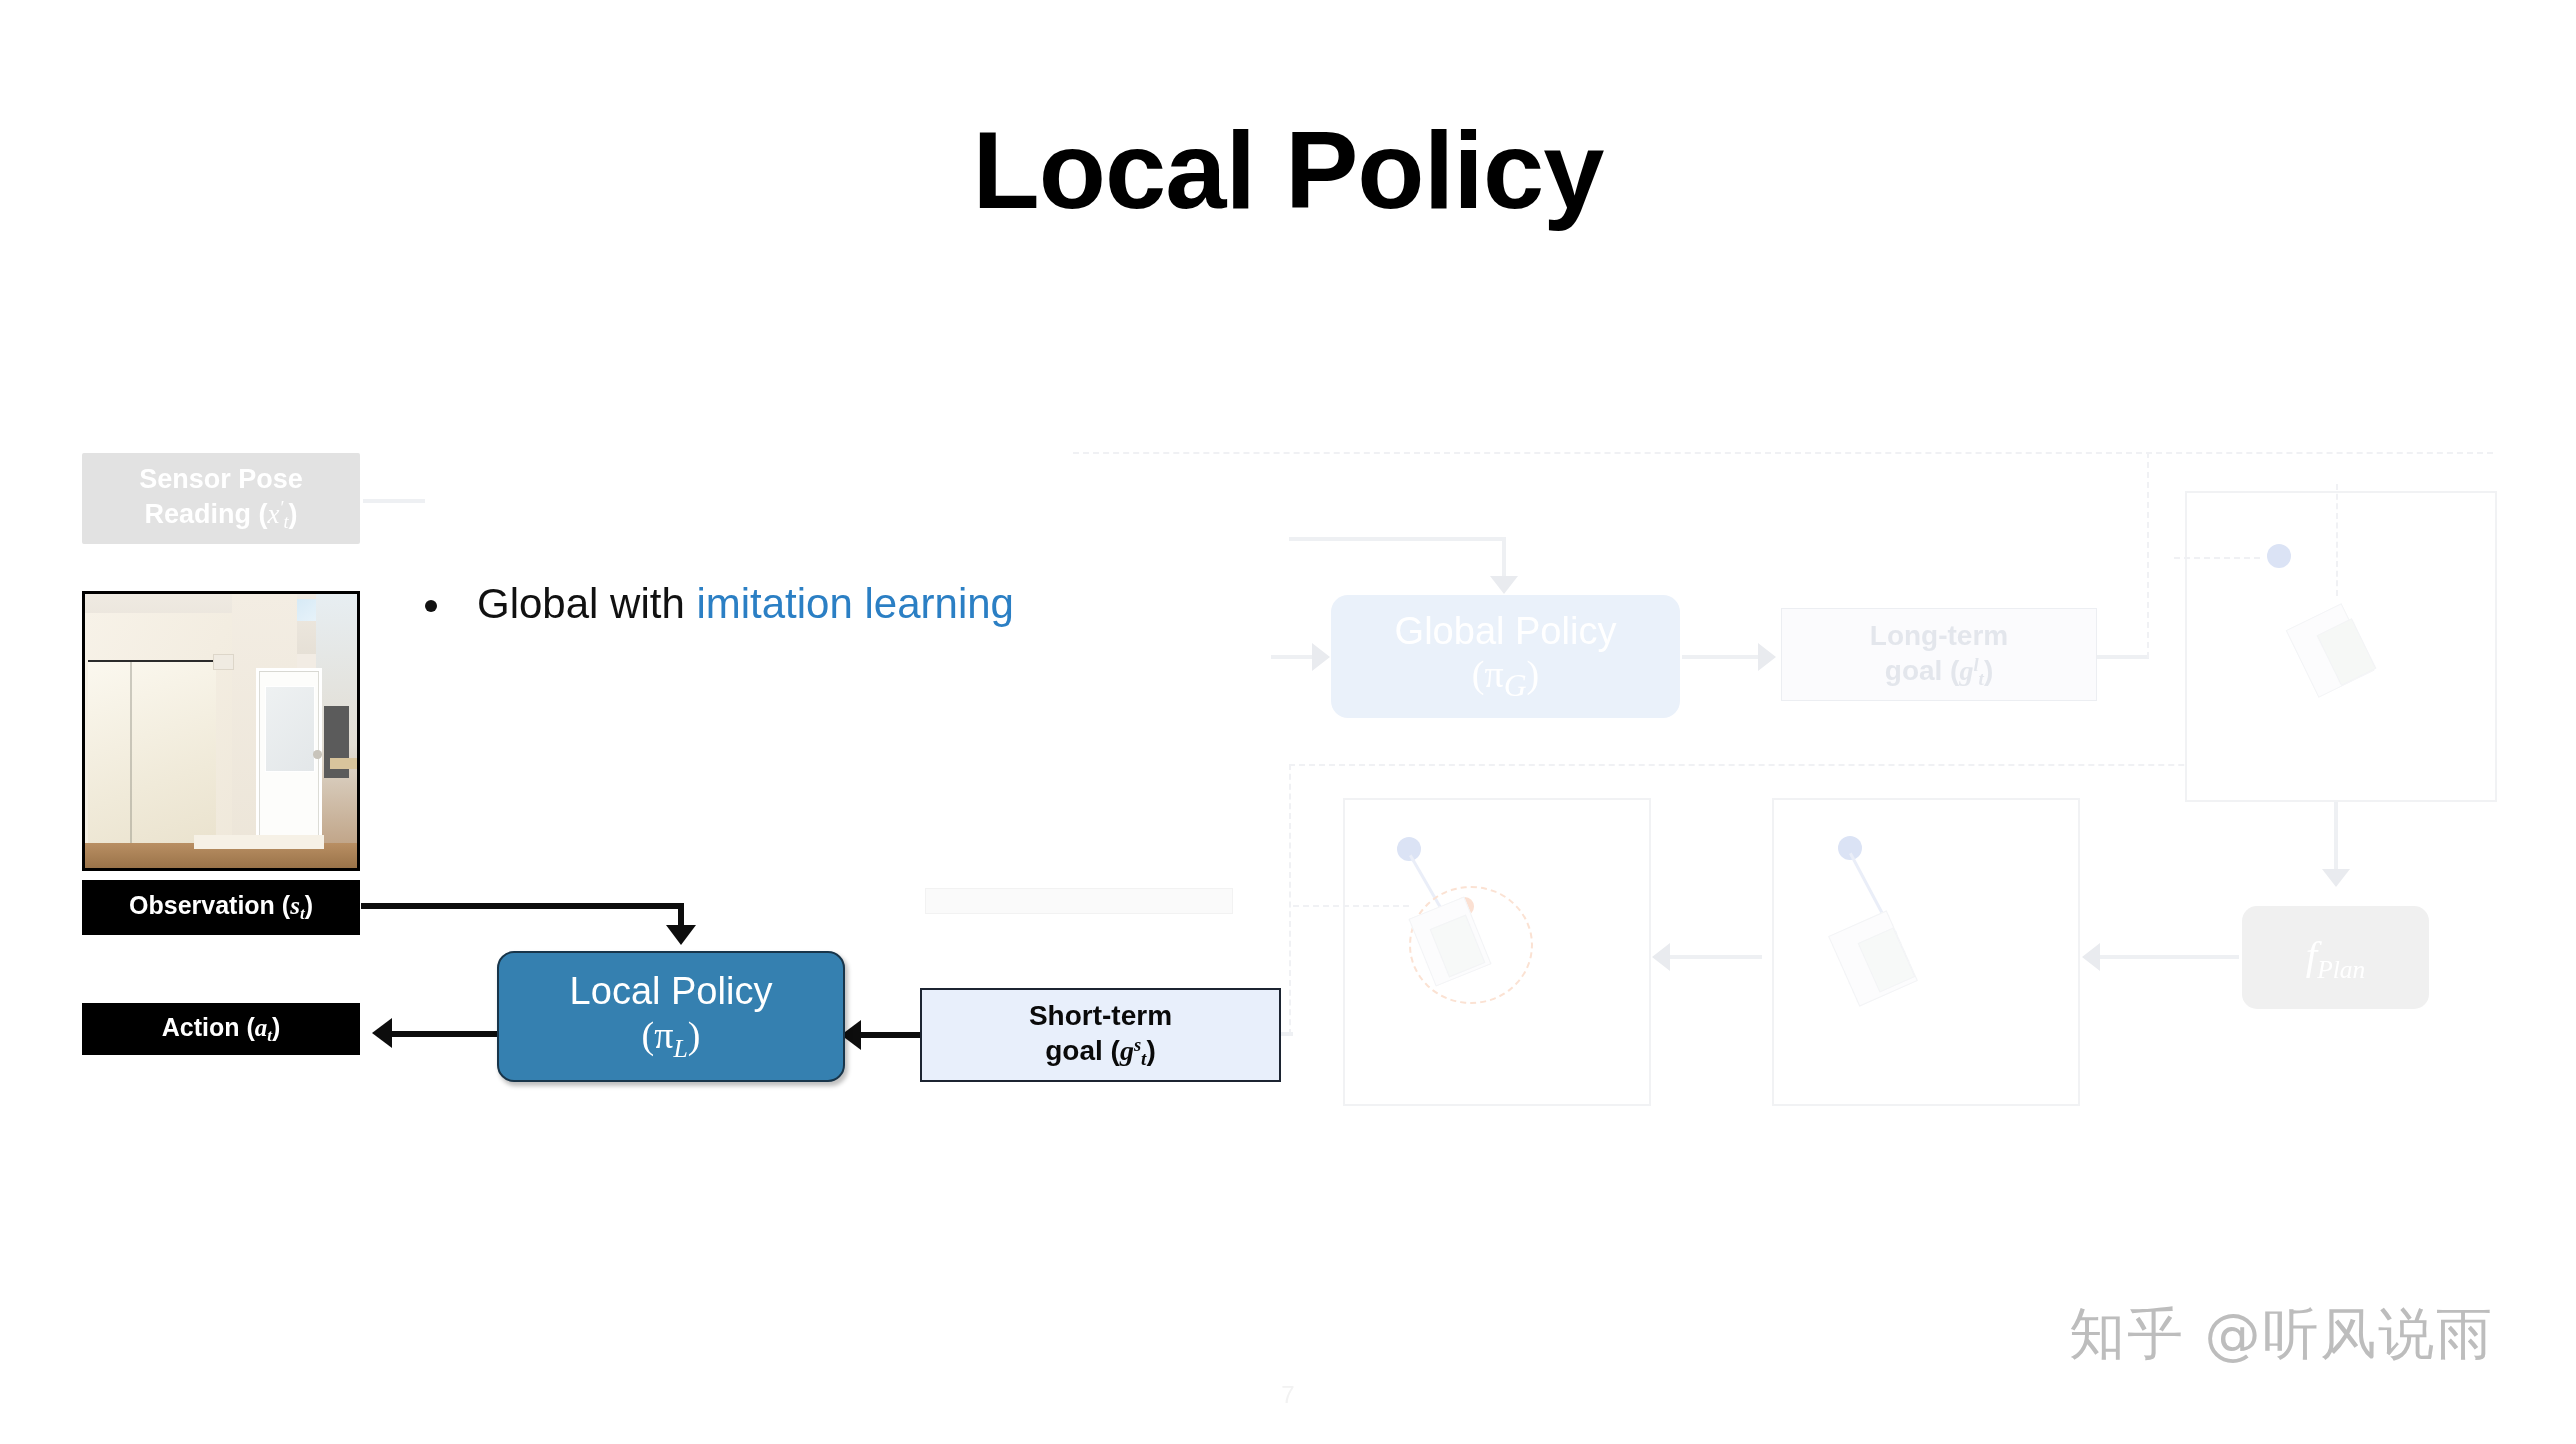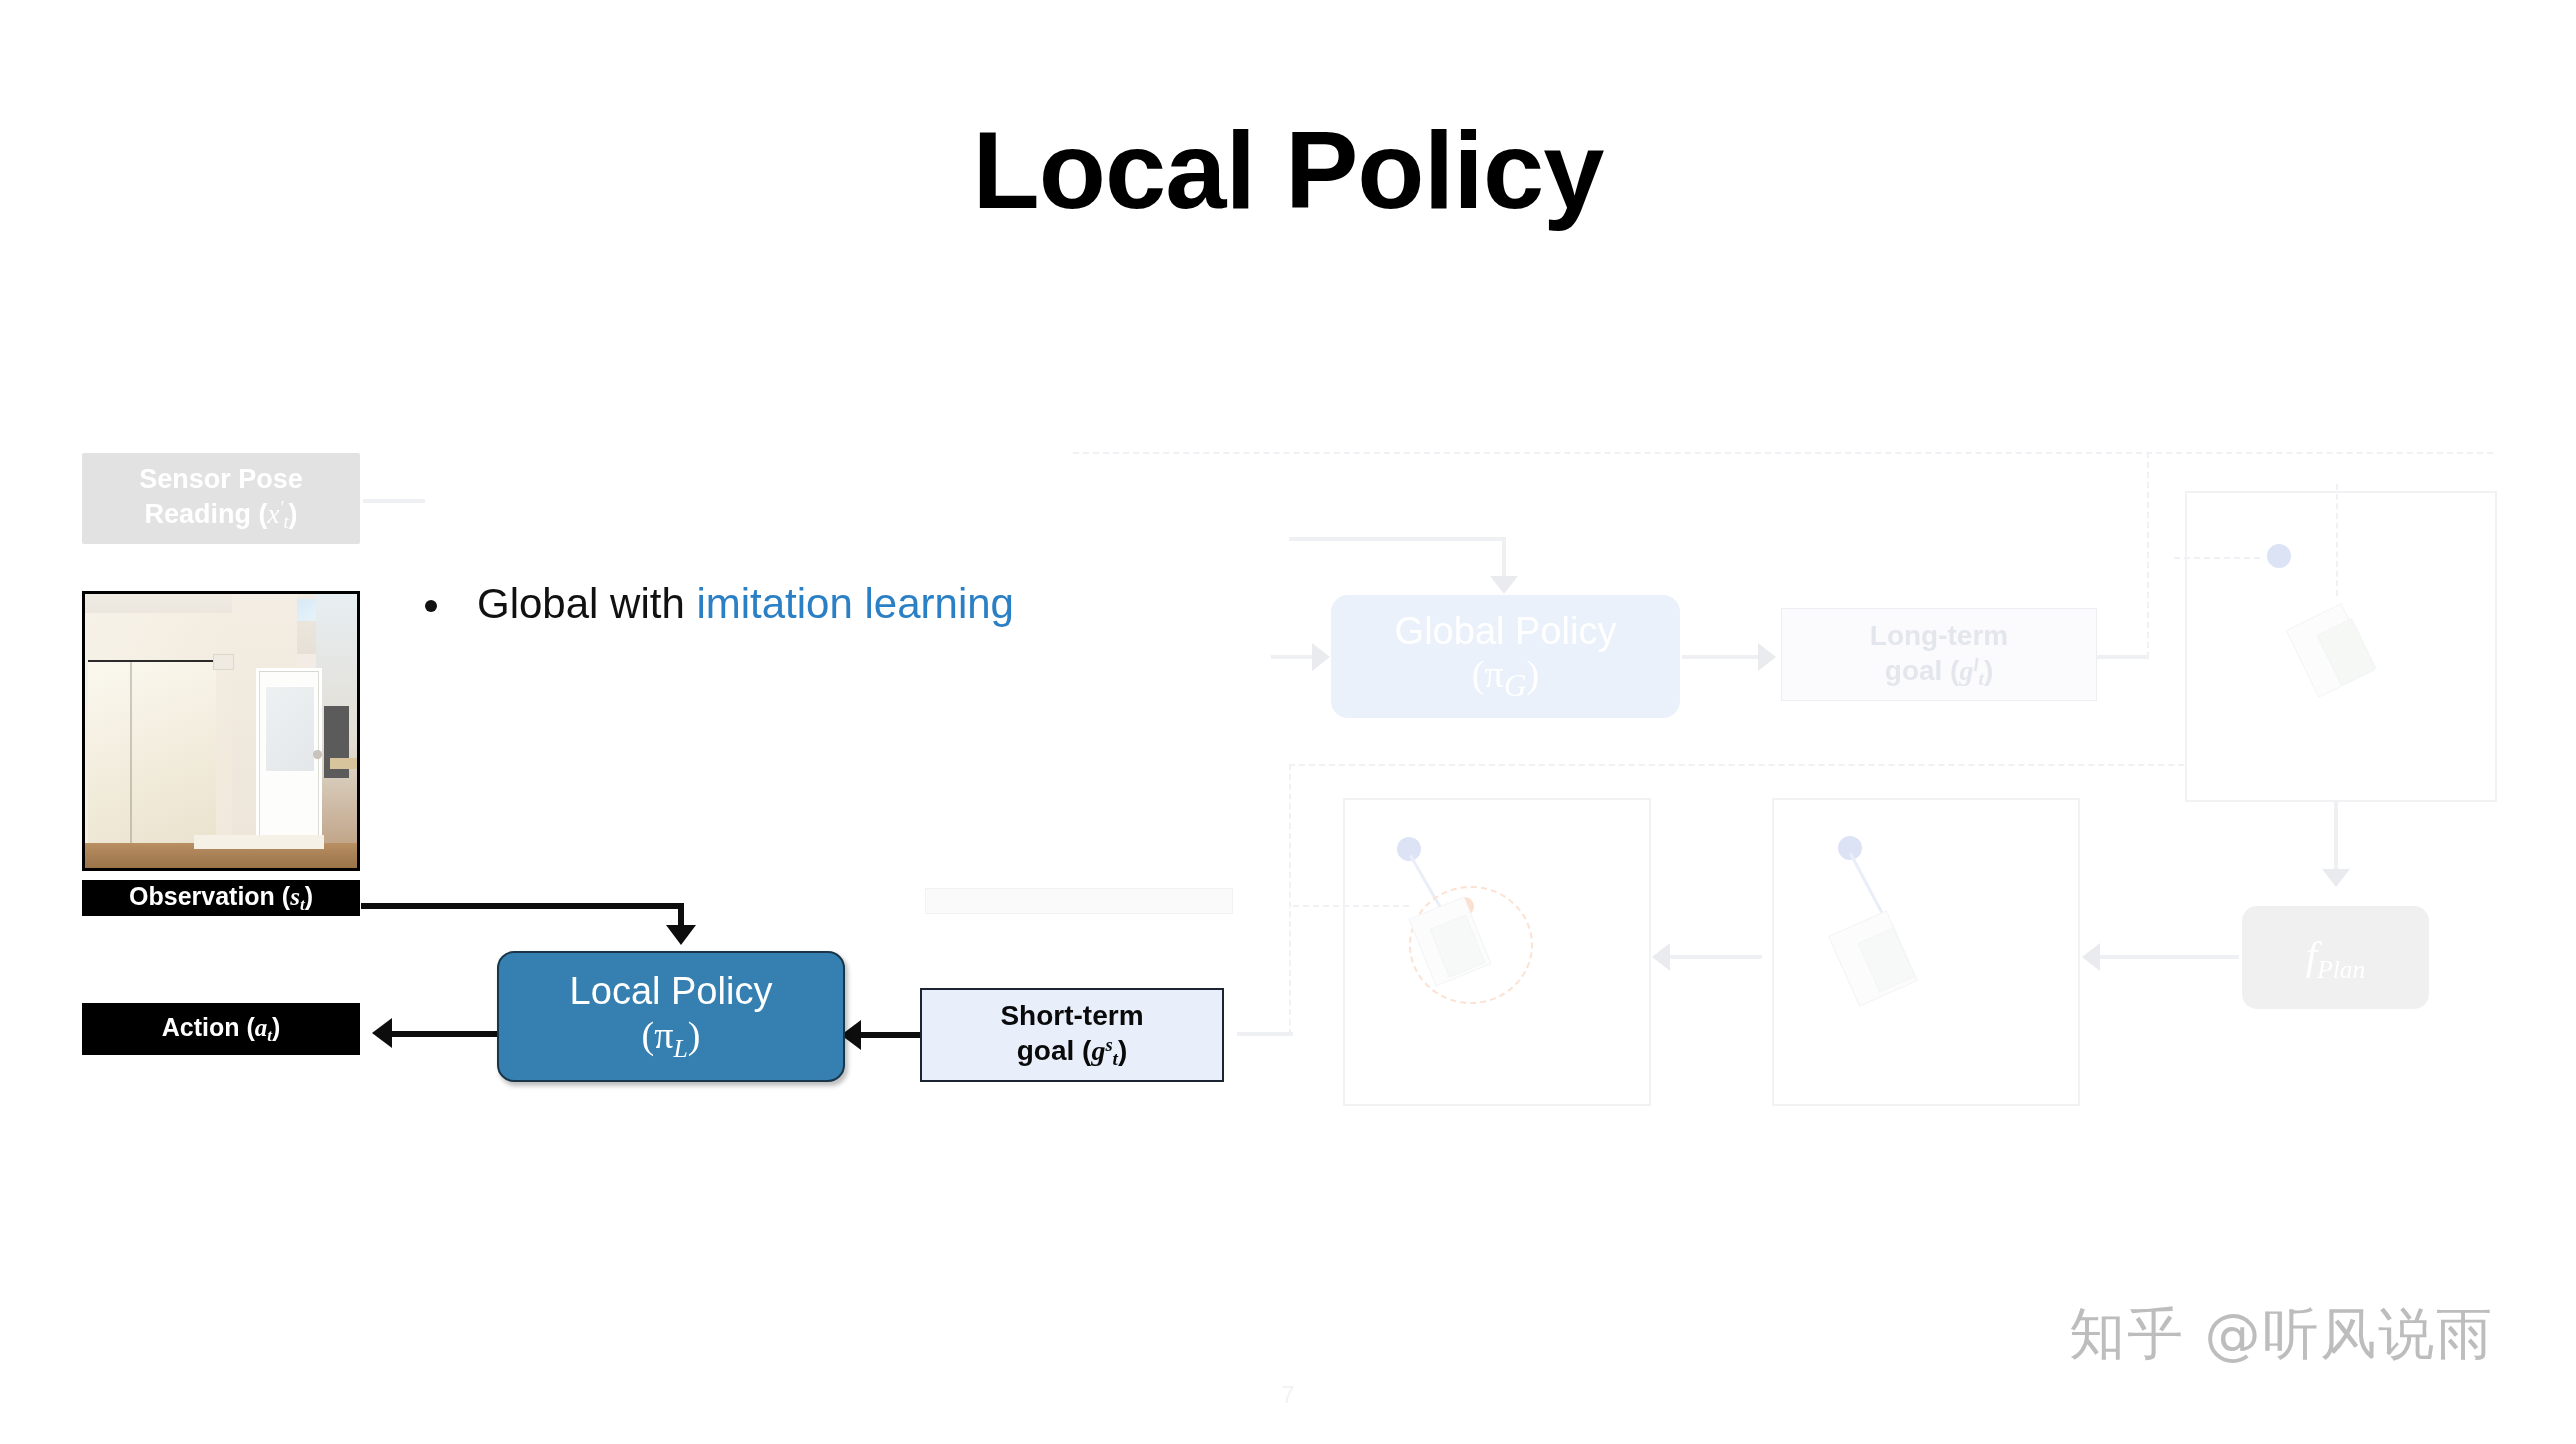--- a/index.html
+++ b/index.html
@@ -78,21 +78,21 @@
   .obs-floor{position:absolute;left:0;bottom:0;width:100%;height:9%;
     background:linear-gradient(180deg,#b98f63 0%,#9a7349 100%);}
   .obs-base{position:absolute;left:40%;bottom:7%;width:48%;height:5%;background:#f6f1e6;}
   .obs-vent{position:absolute;left:47%;top:22%;width:7%;height:5%;background:#f0ebe2;
     border:0.9px solid #ddd6c9;}
   .obs-skylight{position:absolute;right:6%;top:2%;width:26%;height:8%;
     background:linear-gradient(135deg,#cfe6f4 0%,#eef6fb 100%);transform:skewX(-18deg);}
 
   
   #observation-label{
-    left:82px;top:880px;width:278px;height:36px;background:#000;
+    left:82px;top:880px;width:278px;height:55px;background:#000;
     display:flex;align-items:center;justify-content:center;
     color:#fff;font-size:25px;font-weight:700;
   }
   
   #action-label{
     left:82px;top:1003px;width:278px;height:52px;background:#000;
     display:flex;align-items:center;justify-content:center;
     color:#fff;font-size:25px;font-weight:700;
   }
   .mth{font-family:"Liberation Serif",serif;font-style:italic;}
@@ -105,21 +105,21 @@
     background:#3580b0;border:2.8px solid #18354a;border-radius:17px;
     display:flex;flex-direction:column;align-items:center;justify-content:center;
     color:#fff;box-shadow:2.8px 3.7px 4.7px rgba(0,0,0,.25);
   }
   #local-policy-box .lp-title{font-size:38px;font-weight:400;line-height:1;}
   #local-policy-box .lp-sym{font-size:38px;font-family:"Liberation Serif",serif;
     margin-top:5.6px;line-height:1;}
 
   
   #short-term-goal-box{
-    left:920px;top:988px;width:304px;height:94px;
+    left:920px;top:988px;width:361px;height:94px;
     background:#e8effb;border:2.8px solid #1c2431;
     display:flex;flex-direction:column;align-items:center;justify-content:center;
     color:#0a0a0a;font-size:28px;font-weight:700;line-height:1.25;
   }
 
   
   .faded{opacity:1;}
   #global-policy-box{
     left:1331px;top:595px;width:349px;height:123px;
     background:#eaf1fa;border-radius:17px;

